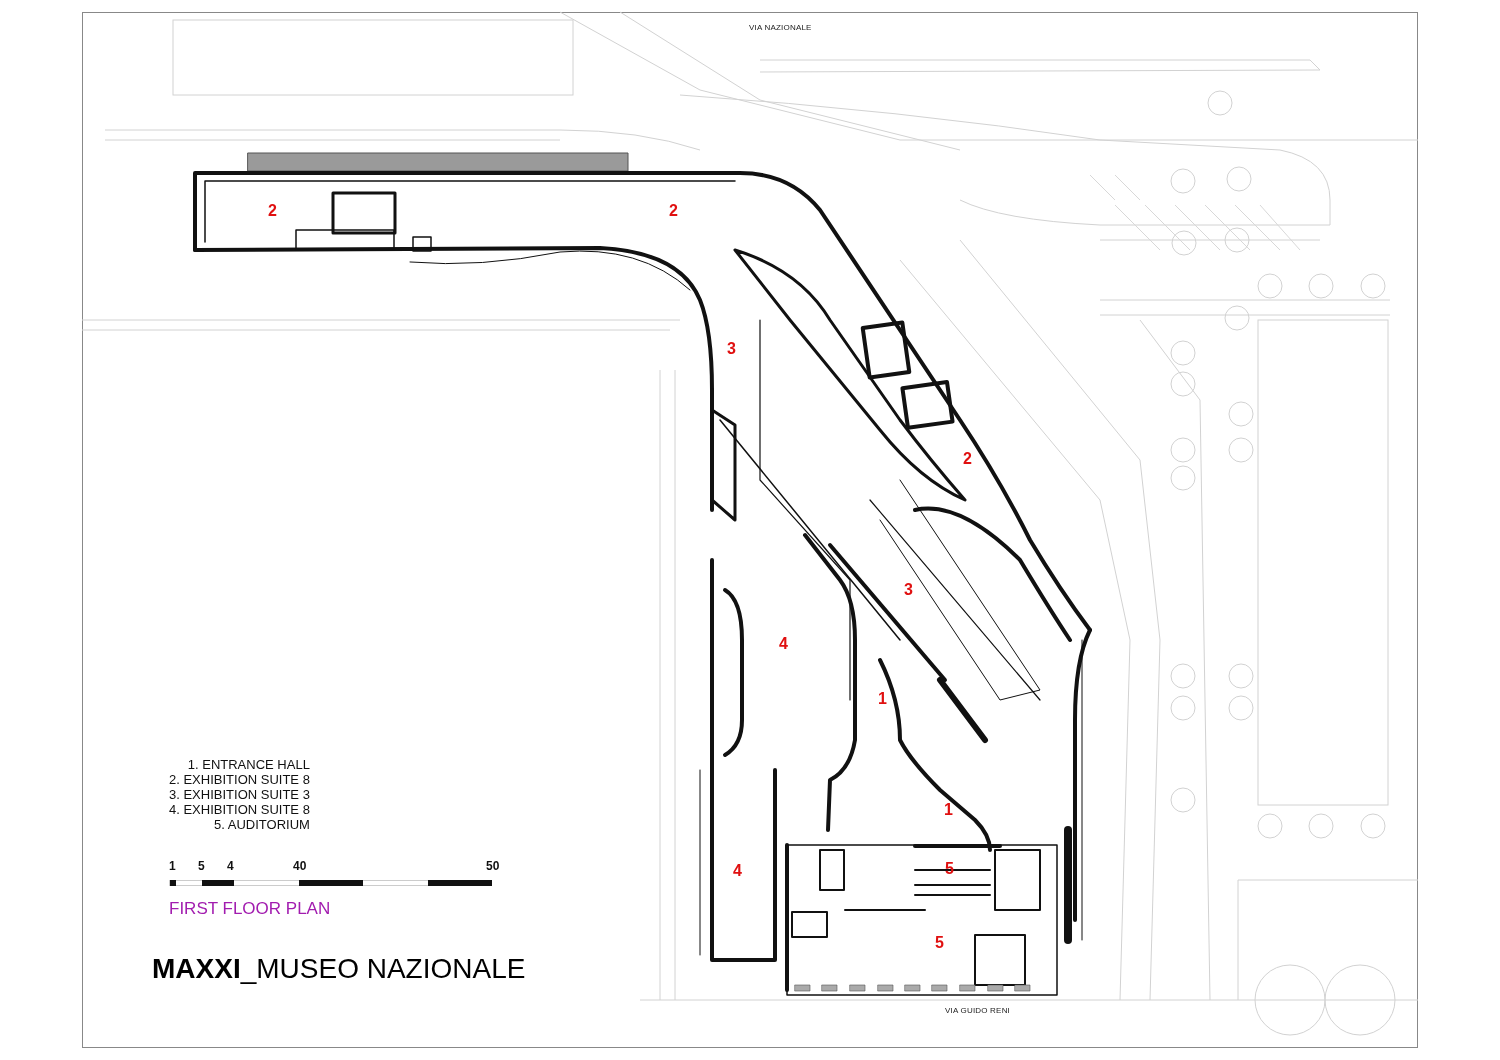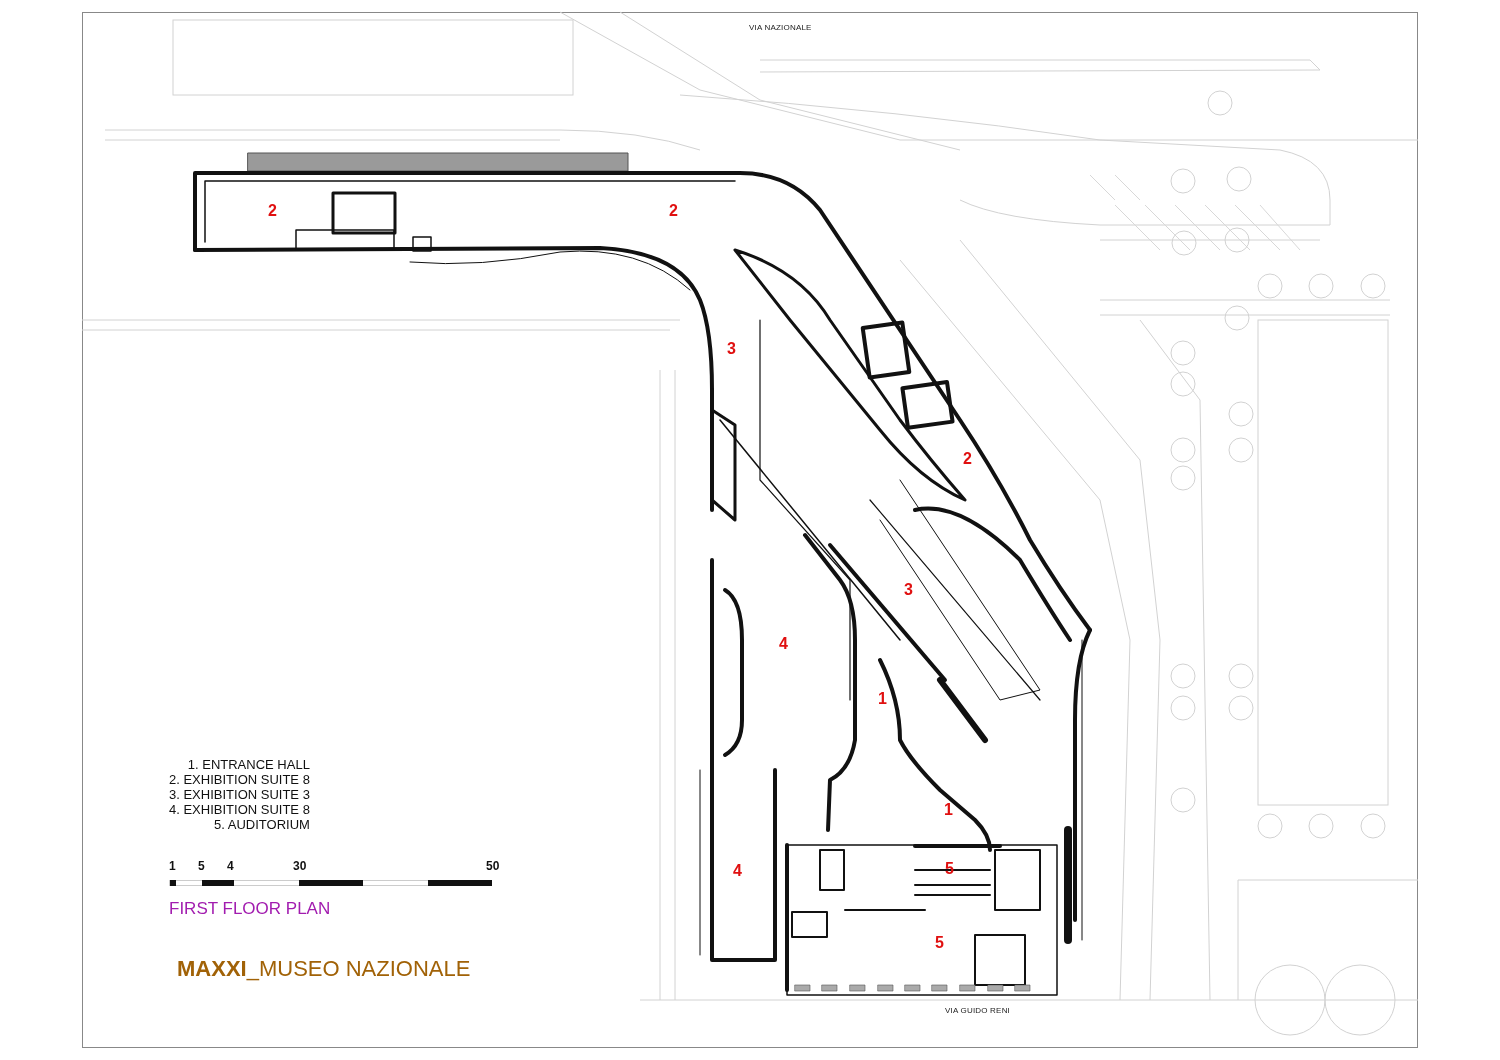--- a/index.html
+++ b/index.html
@@ -8,21 +8,21 @@
   svg.plan{position:absolute;left:0;top:0;}
   .street{position:absolute;font-size:8px;color:#222;letter-spacing:0.2px;}
   .room{position:absolute;color:#e01010;font-weight:bold;font-size:16px;line-height:16px;}
   .legend{position:absolute;left:169px;top:757px;font-size:13px;line-height:15px;color:#111;text-align:right;}
   .legend div{white-space:nowrap;}
   .scale-labels{position:absolute;left:169px;top:859px;font-size:12px;font-weight:bold;color:#111;width:340px;height:14px;}
   .scale-labels span{position:absolute;top:0;}
   .scalebar{position:absolute;left:169px;top:880px;width:322px;height:6px;border:1px solid #ccc;box-sizing:border-box;}
   .scalebar i{position:absolute;top:-1px;height:6px;background:#111;}
   .plan-title{position:absolute;left:169px;top:899px;font-size:17px;color:#a21caf;}
-  .main-title{position:absolute;left:177px;top:957px;font-size:22px;line-height:24px;color:#a16207;}
+  .main-title{position:absolute;left:152px;top:957px;font-size:28px;line-height:24px;color:#000000;}
   .main-title b{font-weight:bold;}
 </style>
 </head>
 <body>
 
 <div class="frame"></div>
 
 <svg class="plan" width="1500" height="1060" viewBox="0 0 1500 1060" xmlns="http://www.w3.org/2000/svg">
 
   <g stroke="#d2d2d2" fill="none" stroke-width="1">
@@ -163,21 +163,21 @@
   <div>2. EXHIBITION SUITE 8</div>
   <div>3. EXHIBITION SUITE 3</div>
   <div>4. EXHIBITION SUITE 8</div>
   <div>5. AUDITORIUM</div>
 </div>
 
 <div class="scale-labels">
   <span style="left:0px">1</span>
   <span style="left:29px">5</span>
   <span style="left:58px">4</span>
-  <span style="left:124px">30</span>
+  <span style="left:124px">40</span>
   <span style="left:317px">50</span>
 </div>
 <div class="scalebar">
   <i style="left:0;width:6px"></i>
   <i style="left:32px;width:32px"></i>
   <i style="left:129px;width:64px"></i>
   <i style="left:258px;width:64px"></i>
 </div>
 
 <div class="plan-title">FIRST FLOOR PLAN</div>

